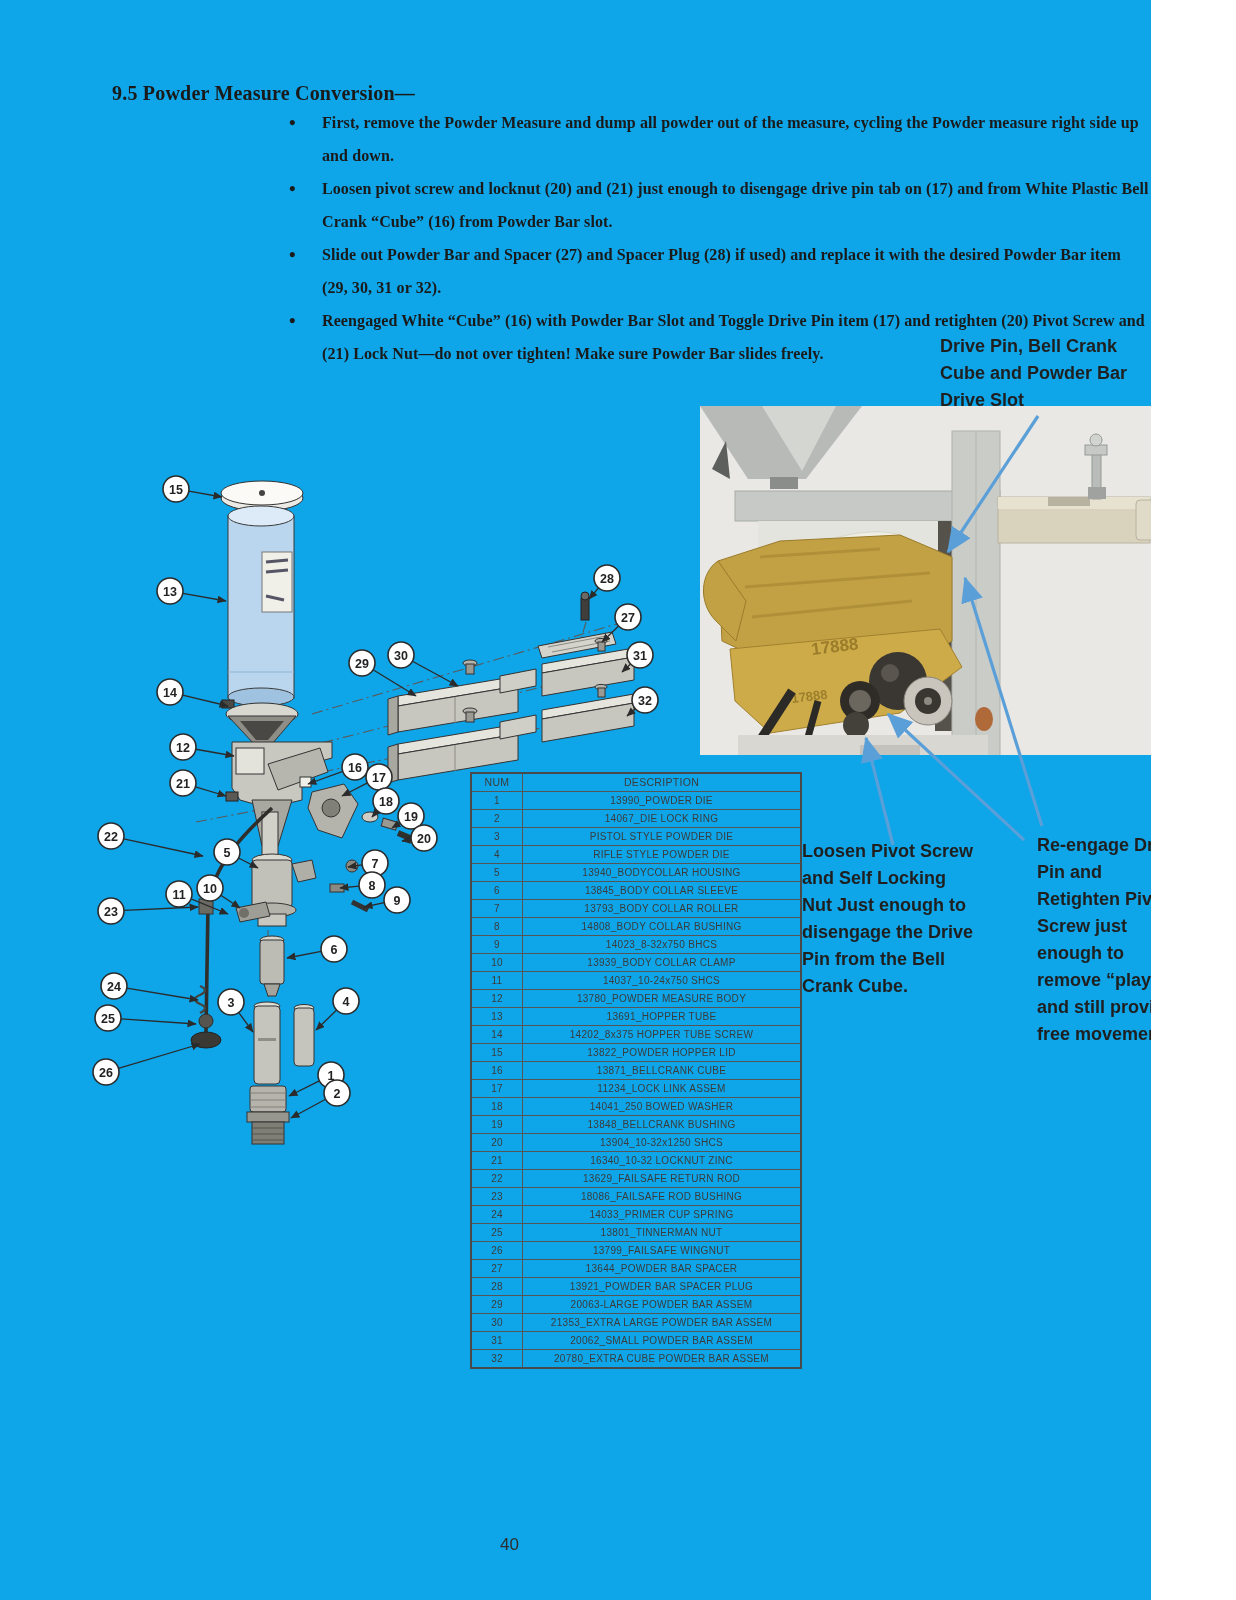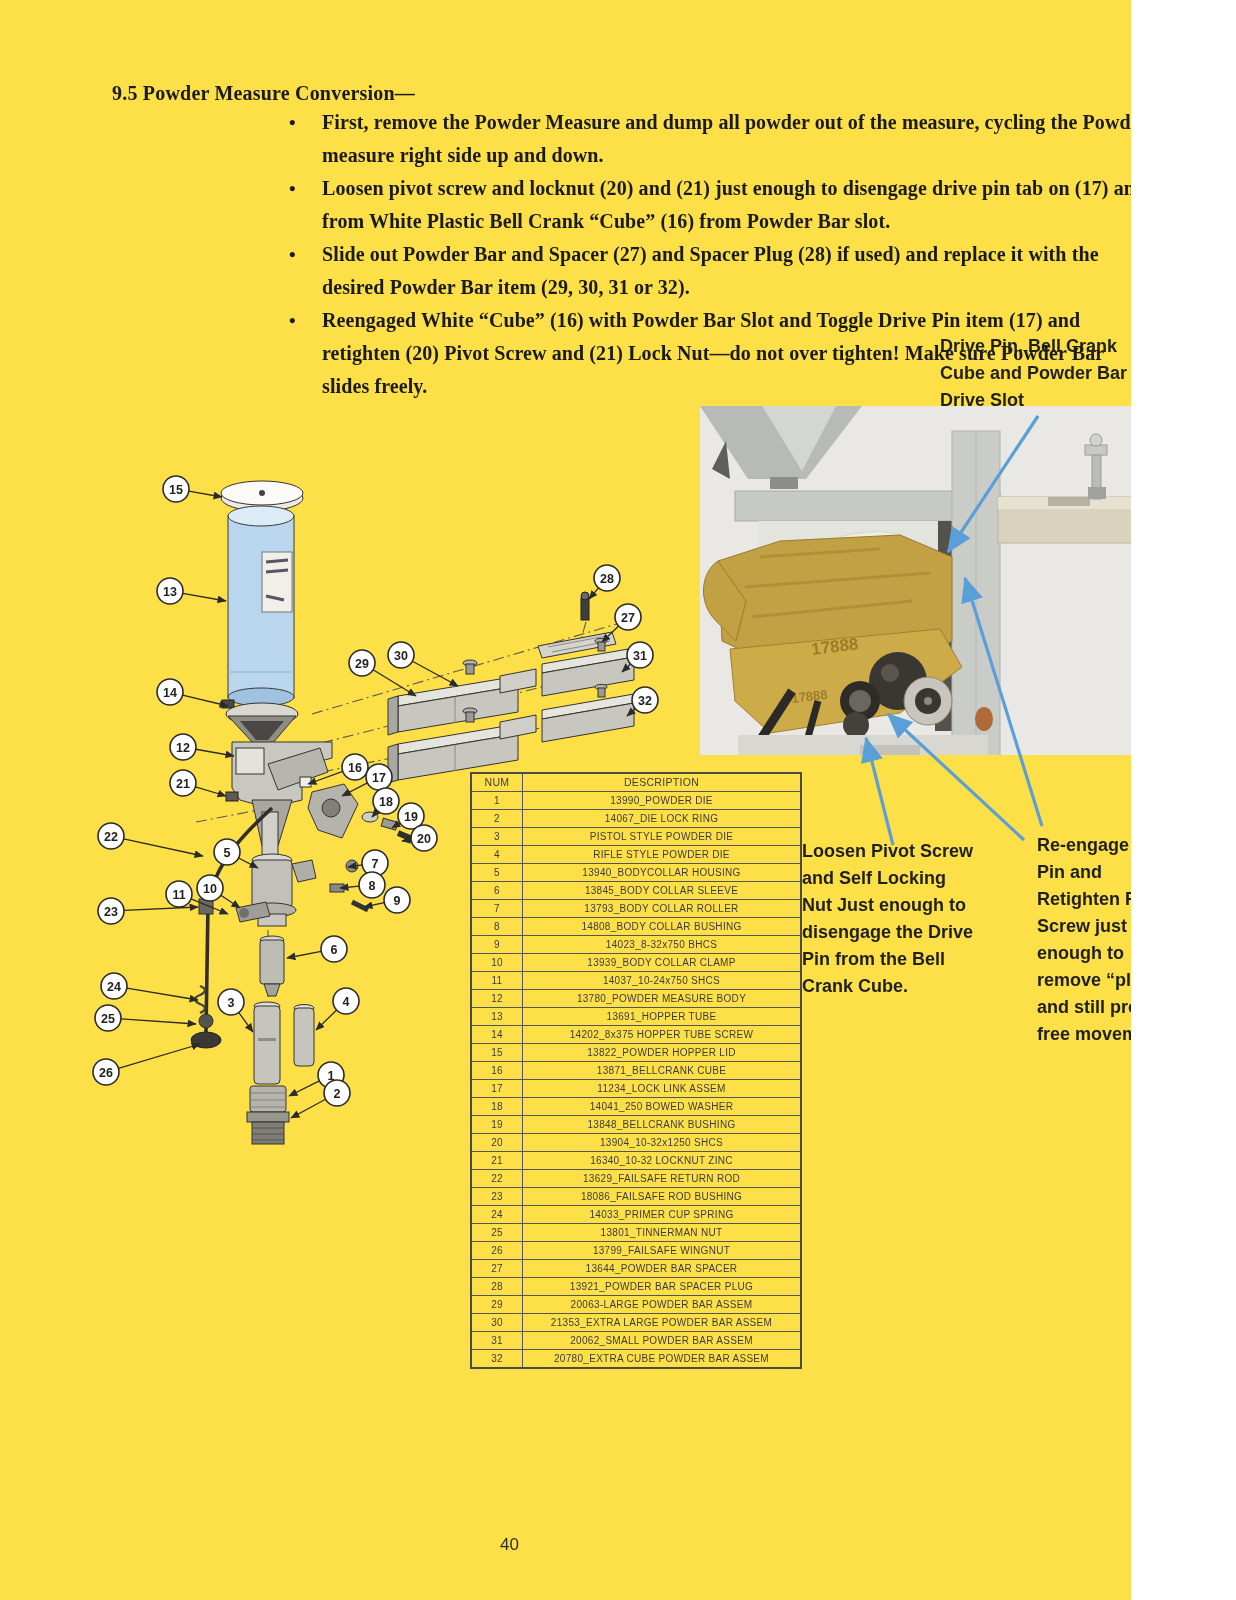--- a/index.html
+++ b/index.html
@@ -1,20 +1,20 @@
 <!DOCTYPE html>
 <html><head>
 <meta charset="utf-8">
 <style>
   html,body{margin:0;padding:0;background:#ffffff;}
-  .page{position:relative;width:1131px;height:1600px;background:#fde047;overflow:hidden;
-        font-family:"Liberation Serif", serif;color:#1a1a1a;}
+  .page{position:relative;width:1131px;height:1600px;background:#0ea5e9;overflow:hidden;
+        font-family:"Liberation Serif", serif;color:#1a1a1a;padding-left:20px;}
   .heading{position:absolute;left:112px;top:82px;font-size:20px;font-weight:bold;letter-spacing:.2px;}
   .bullets{position:absolute;left:322px;top:106px;width:828px;margin:0;padding:0;list-style:none;}
-  .bullets li{position:relative;font-size:20px;font-weight:bold;line-height:33px;letter-spacing:.1px;}
+  .bullets li{position:relative;font-size:16px;font-weight:bold;line-height:33px;letter-spacing:.1px;}
   .bullets li::before{content:"•";position:absolute;left:-33px;top:0;font-size:19px;}
   .diagram-svg{position:absolute;left:80px;top:430px;}
   .photo{position:absolute;left:700px;top:406px;width:465px;height:349px;background:#e9e8e4;}
   .photo svg{display:block;}
   .note{position:absolute;font-family:"Liberation Sans", sans-serif;font-weight:bold;
         font-size:18px;line-height:27px;color:#1f1f1f;}
   .note-label{left:940px;top:333px;width:190px;}
   .note-loosen{left:802px;top:838px;width:172px;}
   .note-reengage{left:1037px;top:796px;width:150px;margin-top:36px;}
   .overlay{position:absolute;left:0;top:0;pointer-events:none;}

